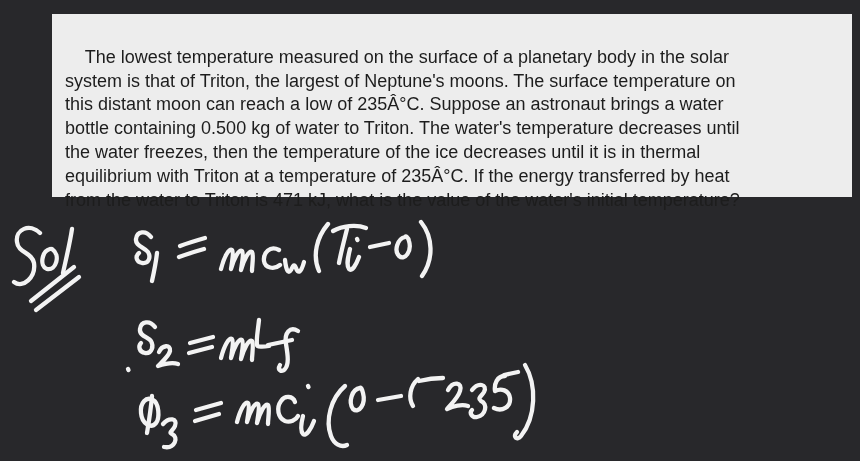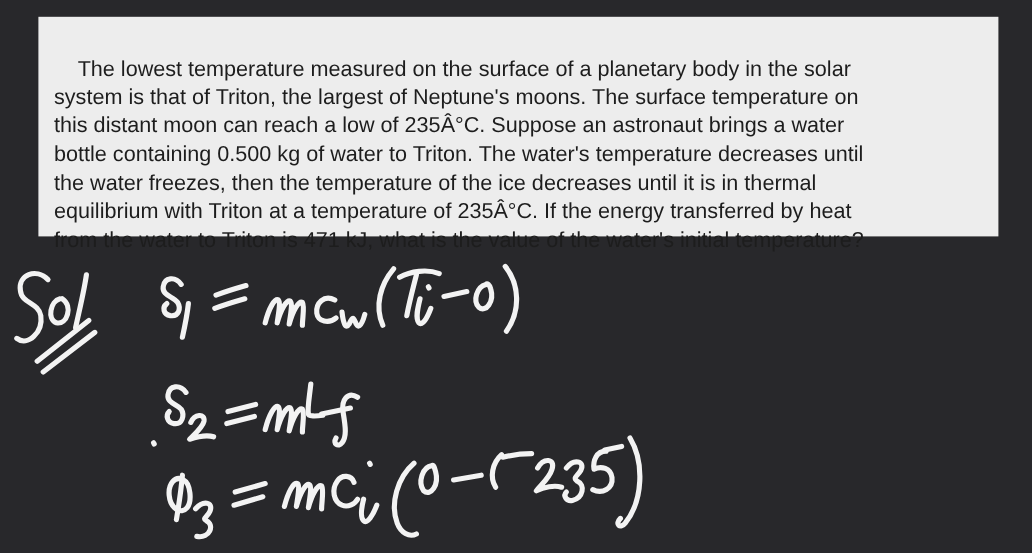--- a/index.html
+++ b/index.html
@@ -13,21 +13,21 @@
     overflow: hidden;
     background: var(--background, #28282b);
     font-family: "Liberation Sans", sans-serif;
   }
   .whiteboard {
     position: absolute;
     inset: 0;
   }
   .problem-box {
     position: absolute;
-    left: 32px;
+    left: 52px;
     top: 14px;
     width: 800px;
     height: 183px;
     box-sizing: border-box;
     padding: 8px 13px;
     background: var(--problem-box-bg, #ededed);
     color: var(--problem-text, #1d1d1d);
     font-size: 18px;
     line-height: 23.8px;
     white-space: pre;

